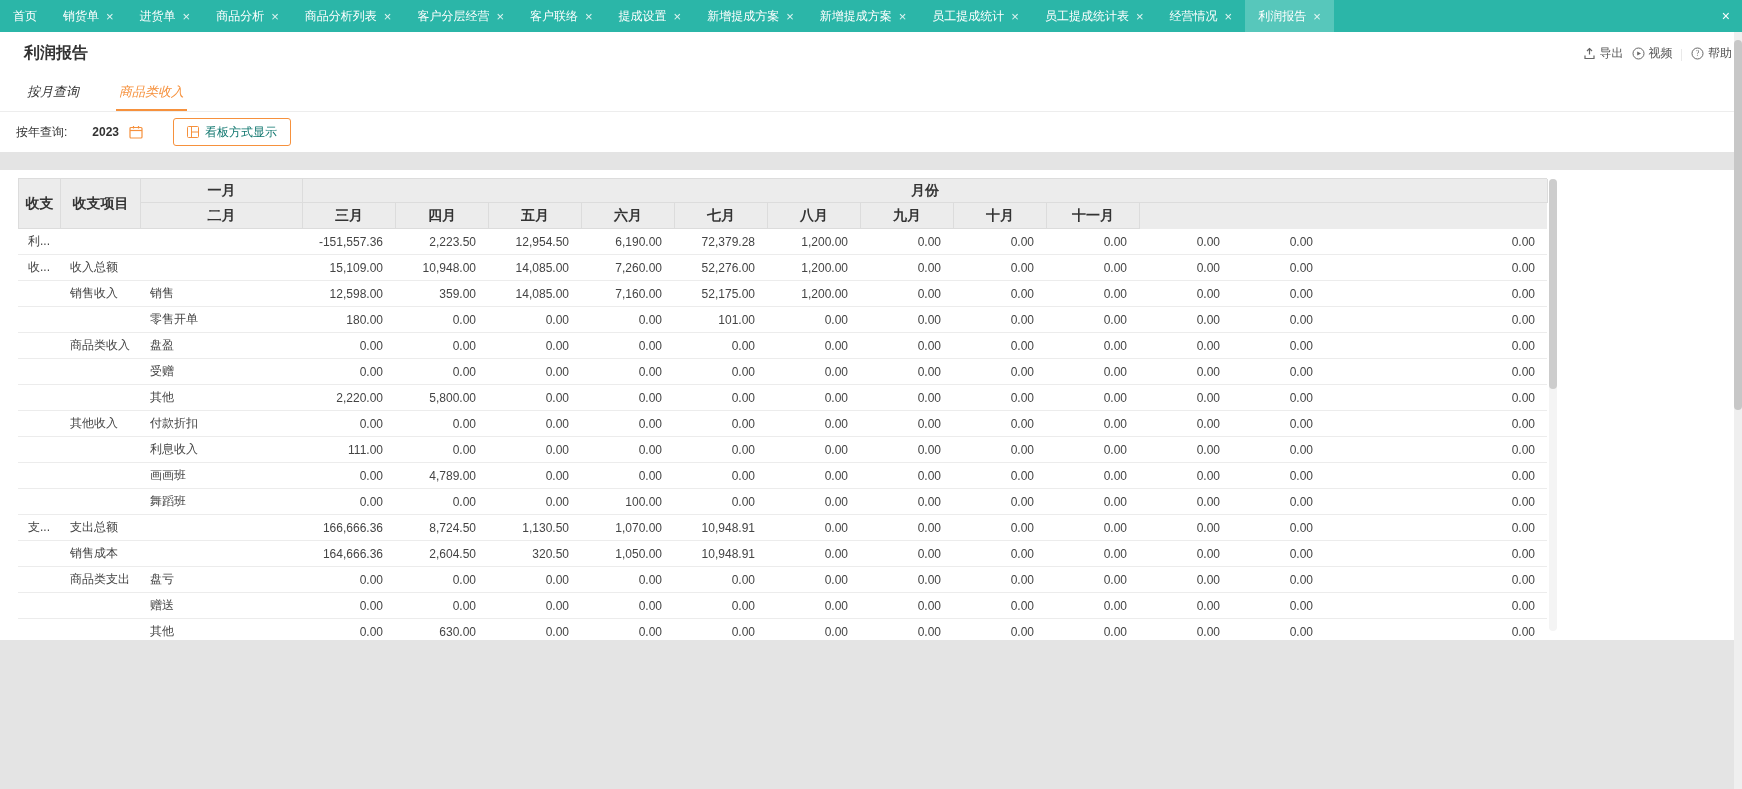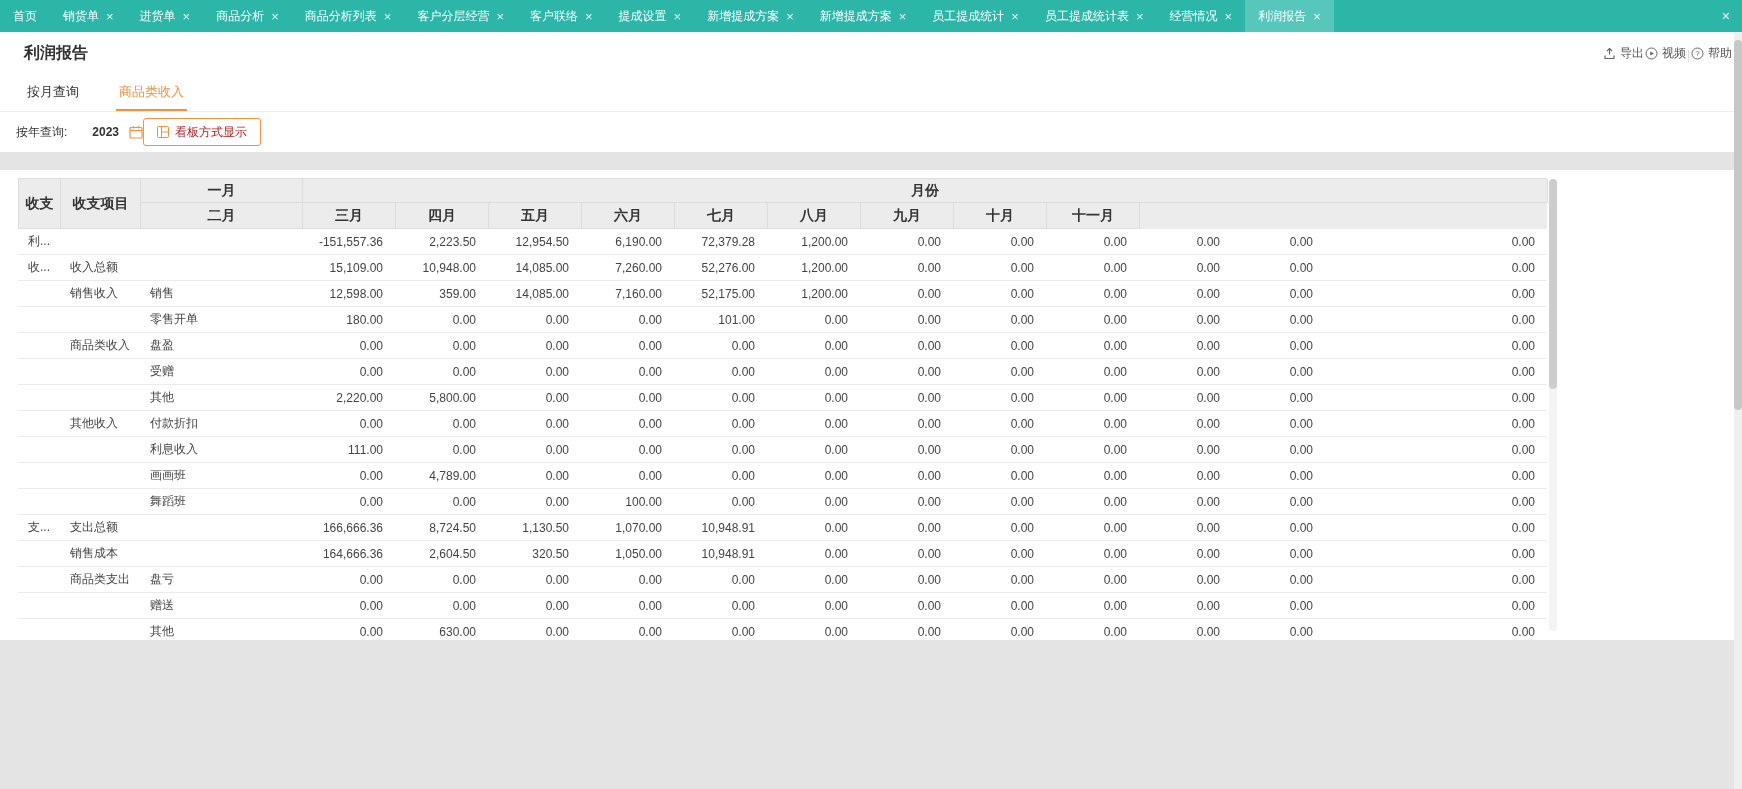--- a/index.html
+++ b/index.html
@@ -14,40 +14,40 @@
   .tab.active { background:#57c7bb; }
   .tab-close { font-size:13px; opacity:.85; line-height:1; }
   .tab-close:empty { display:none; }
   .tabbar-closeall { position:absolute; right:12px; top:0; height:32px; display:flex;
                      align-items:center; color:#fff; font-size:14px; cursor:pointer; }
 
   
   .page-header { height:42px; background:#fff; display:flex; align-items:center;
                  padding:0 10px 0 24px; }
   .page-title { font-size:16px; color:#333; font-weight:600; }
-  .header-actions { margin-left:auto; display:flex; align-items:flex-end; gap:1px;
-                    font-size:12px; color:#555; }
+  .header-actions { margin-left:auto; display:flex; align-items:flex-end; gap:8px;
+                    font-size:12px; color:#555;font-family:Liberation Serif, serif; }
   .action { display:flex; align-items:center; gap:4px; cursor:pointer; }
   .action svg { display:block; }
   .action-sep { color:#ddd; }
 
   
   .view-tabs { height:38px; background:#fff; display:flex; align-items:stretch;
                padding-left:24px; gap:34px; border-bottom:1px solid #ededed; }
   .view-tab { display:flex; align-items:center; font-size:13px; color:#333;
-              border-bottom:2px solid transparent; padding:0 3px; cursor:pointer; }
+              border-bottom:2px solid transparent; padding:0 3px; cursor:pointer;font-style:italic; }
   .view-tab.active { color:#f6913d; border-bottom-color:#f6913d; }
 
   
   .filter-bar { height:40px; background:#fff; display:flex; align-items:center;
                 padding-left:16px; font-size:12px; color:#333; }
   .filter-year { margin-left:25px;font-weight:bold; }
   .calendar-icon { margin-left:10px; display:flex; cursor:pointer; }
-  .board-btn { display:flex; align-items:center; gap:6px;
-               border:1px solid #f6913d; color:#b91c1c; background:#fff; font-size:12px;
+  .board-btn { margin-left:30px; display:flex; align-items:center; gap:6px;
+               border:1px solid #f6913d; color:#0f766e; background:#fff; font-size:12px;
                padding:0 13px; height:28px; border-radius:3px; cursor:pointer; }
 
   
   .content { padding-top:18px; }
   .table-panel { background:#fff; height:470px; position:relative;
                  padding:8px 0 0 18px; overflow:hidden; }
   :root { --cols:42px 80px 162px repeat(11,93px) 222px; }
   .thead { display:grid; grid-template-columns:var(--cols); grid-template-rows:24px 26px;
            width:1529px; background:#ececec; border-top:1px solid #dcdcdc;
            border-left:1px solid #dcdcdc; }

